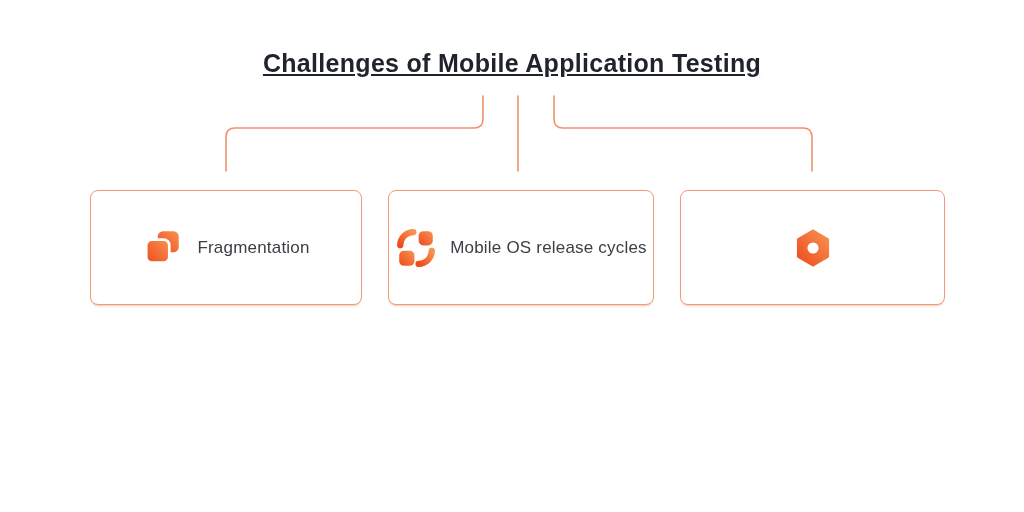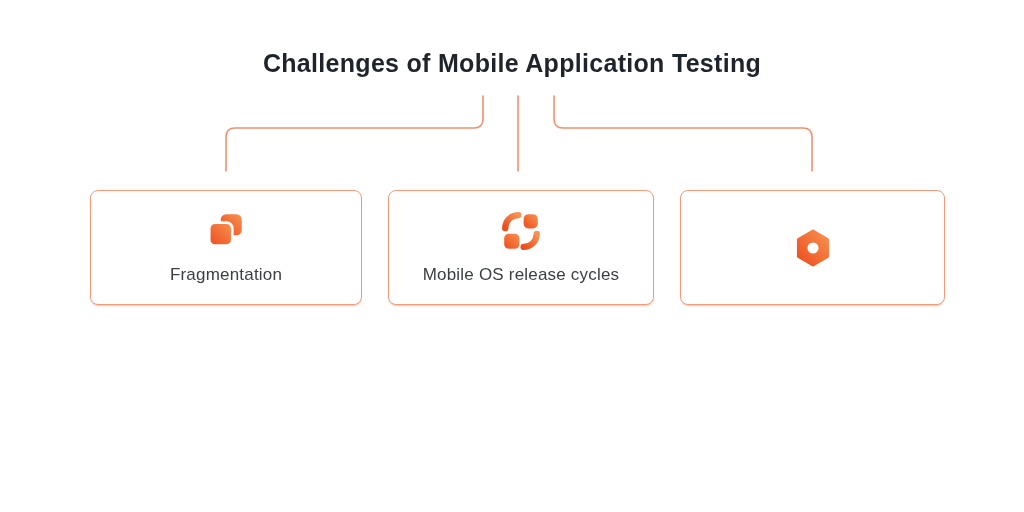--- a/index.html
+++ b/index.html
@@ -7,36 +7,36 @@
     width:1024px;height:512px;
     background:#ffffff;
     font-family:"Liberation Sans","DejaVu Sans",sans-serif;
     position:relative;overflow:hidden;
   }
   .canvas{position:absolute;inset:0;width:1024px;height:512px;}
   .title{
     position:absolute;top:49px;left:0;width:1024px;
     text-align:center;
     font-size:25px;font-weight:700;letter-spacing:.3px;
-    color:#1f232b;margin:0;
+    color:#1f232b;margin:0;text-decoration:underline;
   }
   .connectors{position:absolute;inset:0;pointer-events:none;}
   .grid{
     position:absolute;left:90px;top:190px;
     display:grid;
     grid-template-columns:272px 266px 265px;
     column-gap:26px;row-gap:32px;
     grid-auto-rows:115px;
   }
   .card{
     background:#ffffff;
     border:1px solid #f2997a;
     border-radius:8px;
     box-shadow:0 2px 2px -1px rgba(242,144,109,.5);
-    display:flex;flex-direction:column;
+    display:flex;
     align-items:center;justify-content:center;
     gap:13px;
   }
   .card .icon{width:42px;height:42px;display:block;}
   .card .label{
     font-size:17px;color:#3c4045;letter-spacing:.2px;
     white-space:nowrap;
   }
 </style>
 </head>

